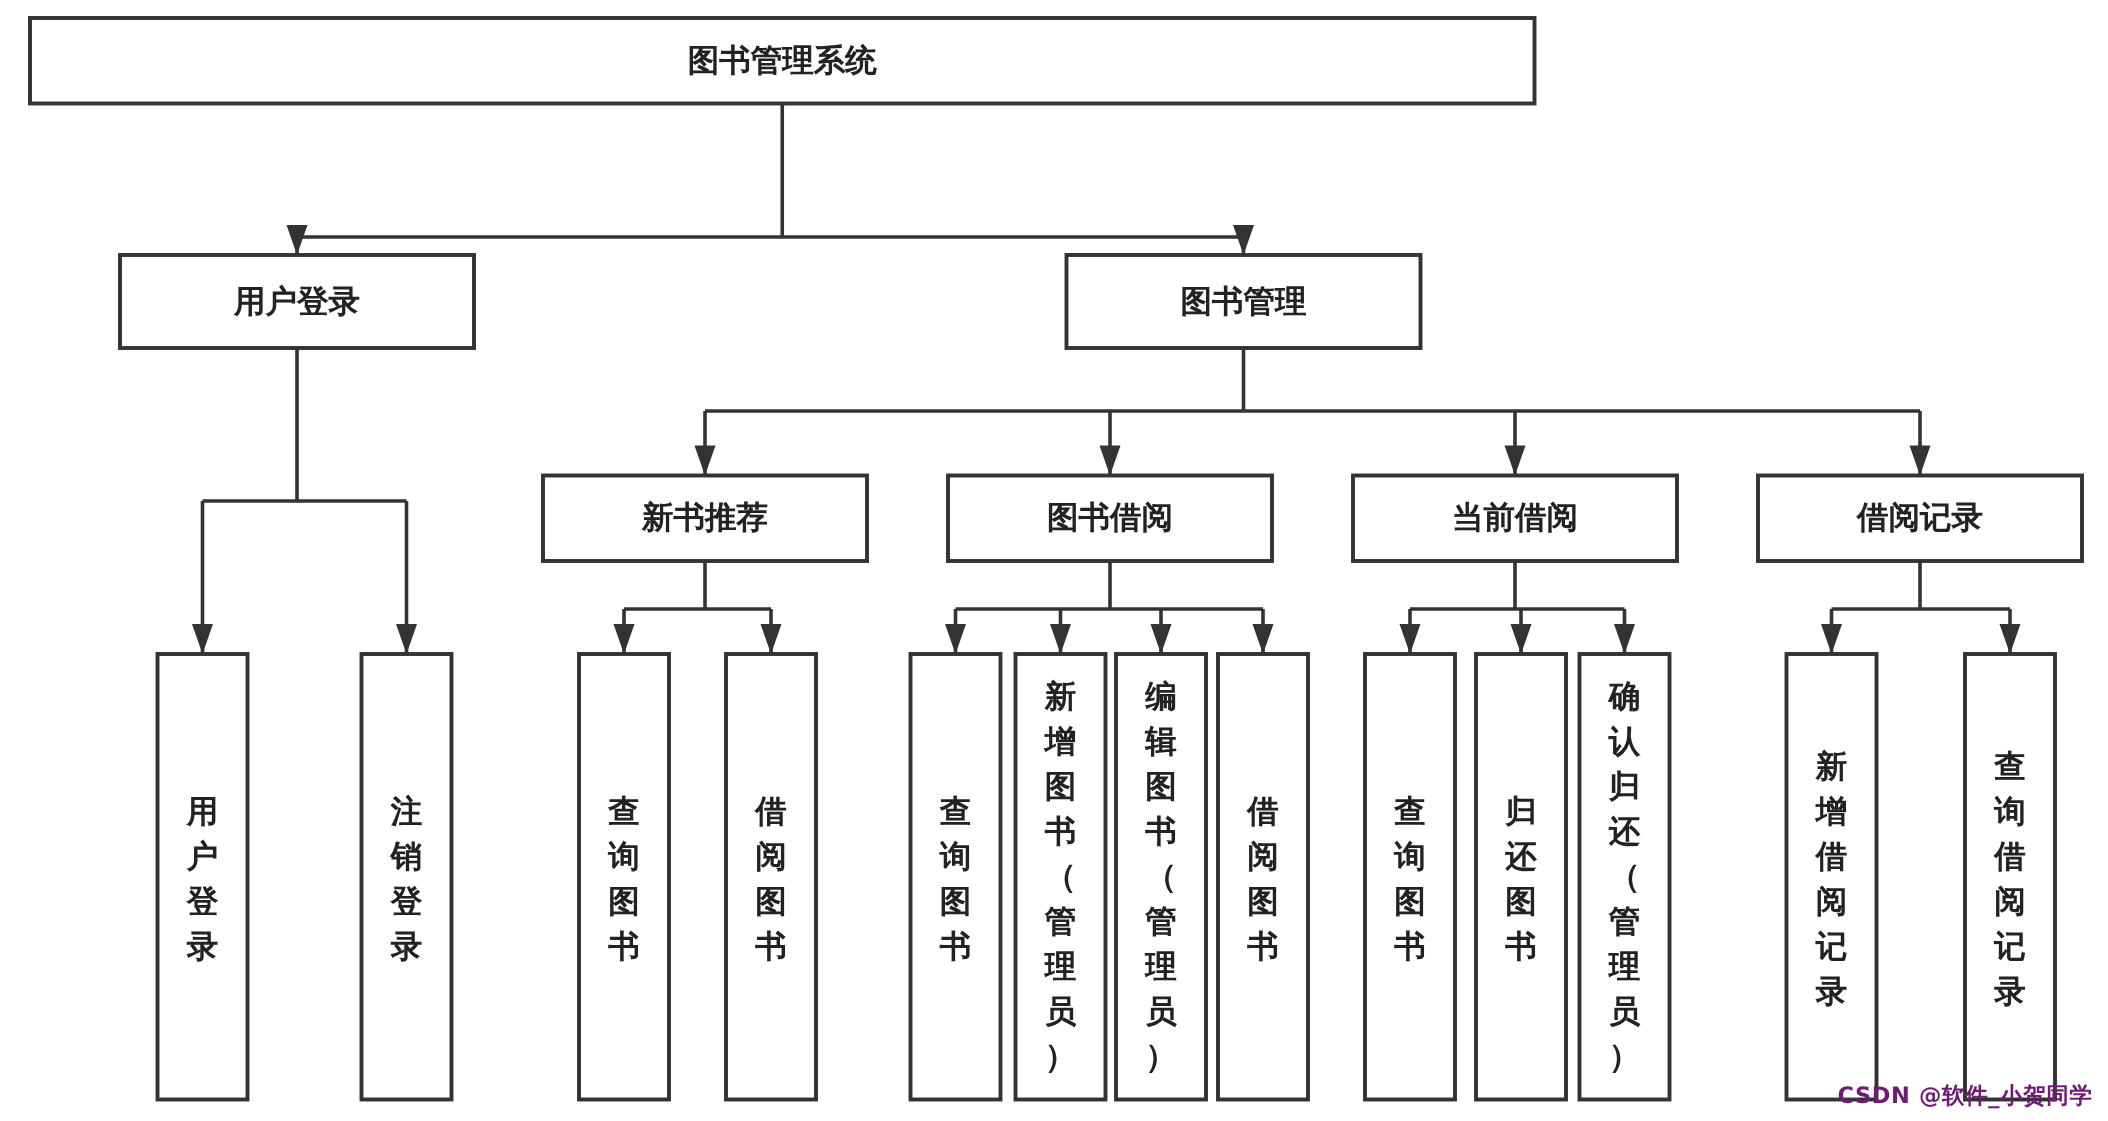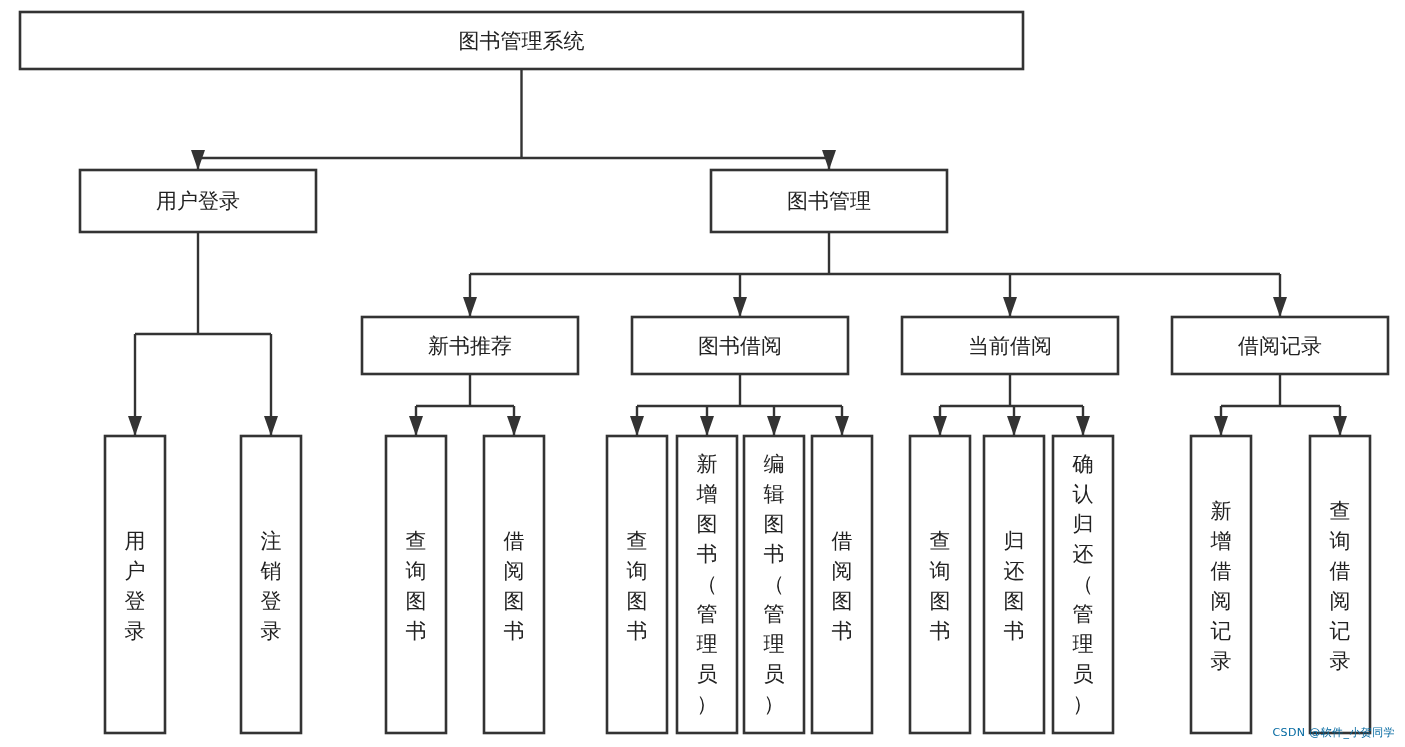--- a/index.html
+++ b/index.html
@@ -13,20 +13,21 @@
     height: 747px;
     font-family: "DejaVu Sans", "Liberation Sans", sans-serif;
     overflow: hidden;
     position: relative;
   }
   #diagram-root {
     position: relative;
     width: 1405px;
     height: 747px;
     background: #ffffff;
+    font-weight: bold;
   }
   svg#diagram-canvas {
     position: absolute;
     left: 0;
     top: 0;
     width: 1405px;
     height: 747px;
     display: block;
   }
   .node-box {
@@ -55,22 +56,22 @@
     font-family: "DejaVu Sans", "Liberation Sans", sans-serif;
     font-size: 21px;
     fill: #222222;
     text-anchor: middle;
   }
   .watermark {
     position: absolute;
     right: 10px;
     bottom: 7px;
     font-family: "DejaVu Sans", "Liberation Sans", sans-serif;
-    font-size: 11px;
-    color: #0369a1;
+    font-size: 15px;
+    color: #701a75;
     letter-spacing: 0.4px;
     white-space: nowrap;
     user-select: none;
   }
 </style>
 </head>
 <body>
 
 <div id="diagram-root">
   <svg id="diagram-canvas" viewBox="0 0 1405 747" xmlns="http://www.w3.org/2000/svg">

